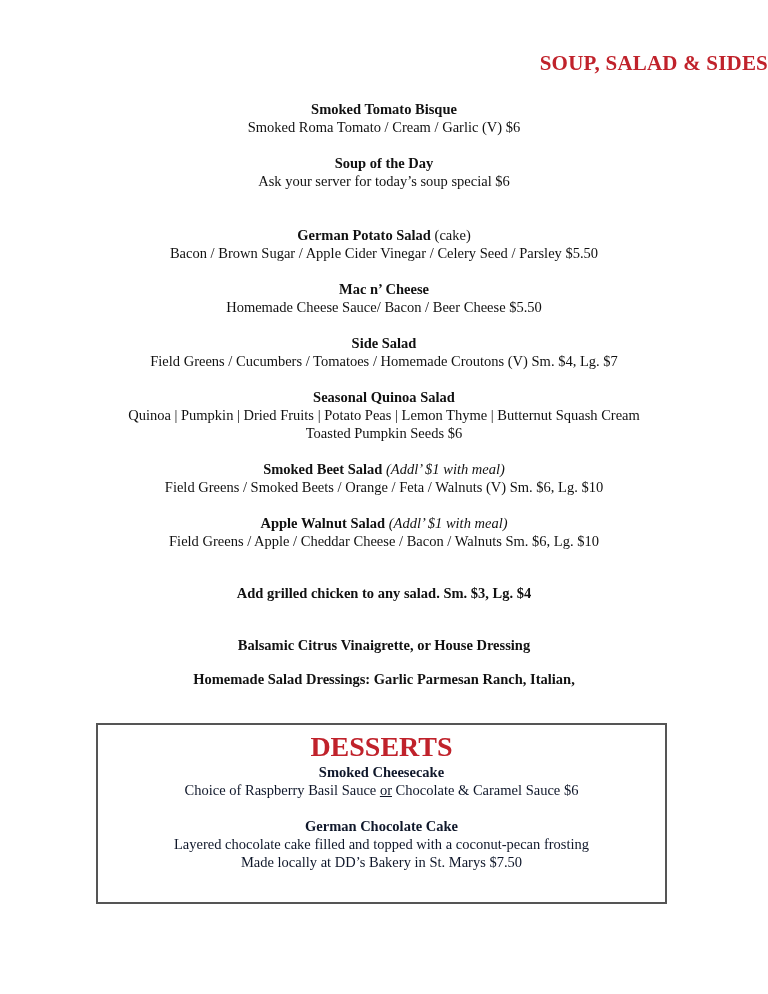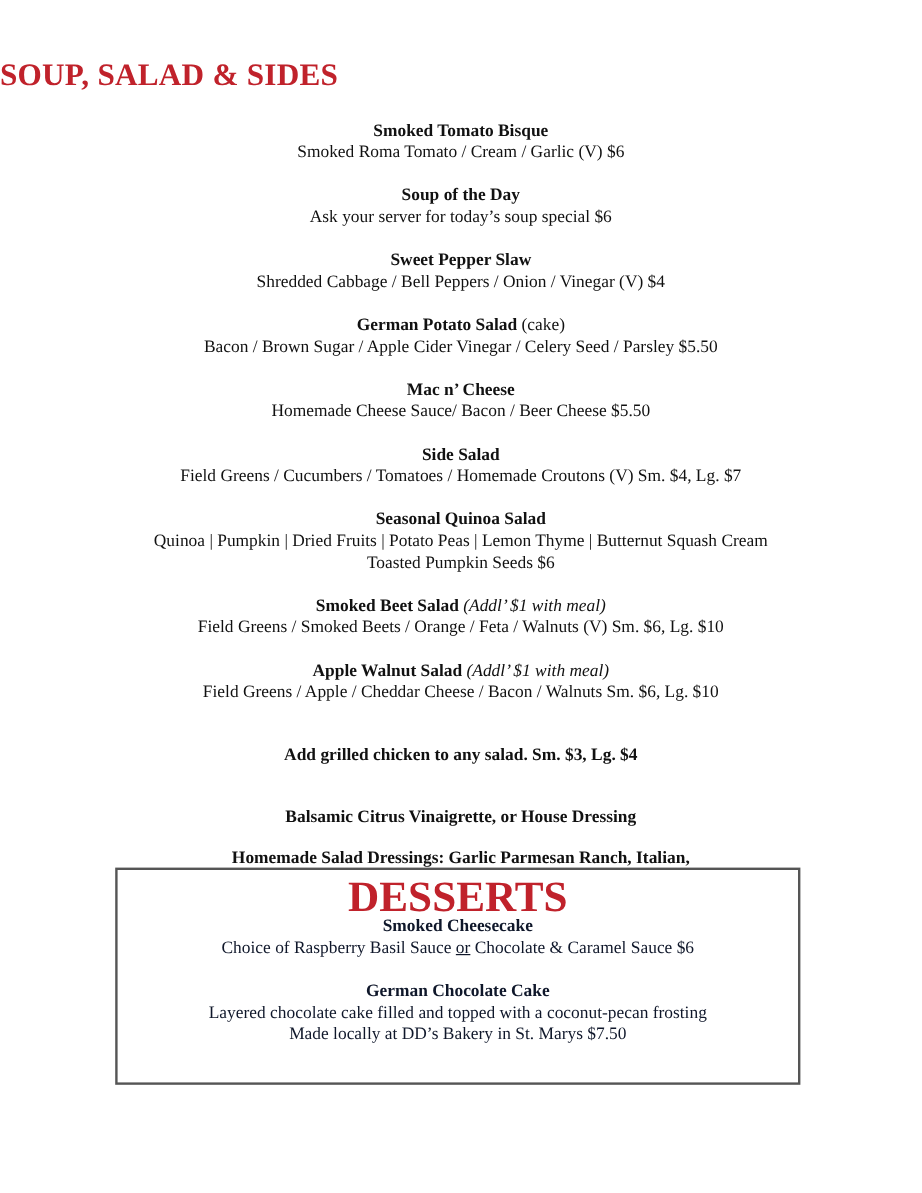--- a/index.html
+++ b/index.html
@@ -3,23 +3,23 @@
   <meta charset="utf-8">
   <style>
     html, body { margin: 0; padding: 0; background: #ffffff; }
     body {
       width: 768px; height: 994px; position: relative; overflow: hidden;
       font-family: "DejaVu Serif", "Liberation Serif", serif;
       color: #111111;
     }
     .page-title {
       position: absolute; left: 0; right: 0; top: 44px;
-      text-align: left;
+      text-align: right;
       font-family: "Liberation Serif", "DejaVu Serif", serif;
-      font-weight: bold; font-size: 26px; letter-spacing: 0.2px;
+      font-weight: bold; font-size: 21px; letter-spacing: 0.2px;
       color: #c0222b;
       line-height: 38px;
     }
     .items {
       position: absolute; left: 0; right: 0; top: 100px;
       text-align: center;
     }
     .item { margin: 0; }
     .item-name, .item-desc, .note {
       font-family: "Liberation Serif", "DejaVu Serif", serif;
@@ -35,21 +35,21 @@
     .desserts-box {
       position: absolute; left: 96px; top: 723px;
       width: 571px; height: 181px;
       border: 2px solid #555555;
       box-sizing: border-box;
       text-align: center;
       background: #ffffff;
     }
     .desserts-title {
       font-family: "Liberation Serif", "DejaVu Serif", serif;
-      font-weight: bold; font-size: 36px; line-height: 32px;
+      font-weight: bold; font-size: 28px; line-height: 32px;
       color: #c0222b;
       margin-top: 6px;
     }
     .desserts-box .item-name, .desserts-box .item-desc {
       color: #0f172a;
     }
     .underline { text-decoration: underline; }
   </style>
 </head>
 <body>
@@ -60,24 +60,20 @@
   <div class="item">
     <span class="item-name">Smoked Tomato Bisque</span>
     <span class="item-desc">Smoked Roma Tomato / Cream / Garlic (V) $6</span>
   </div>
   <div class="spacer"></div>
   <div class="item">
     <span class="item-name">Soup of the Day</span>
     <span class="item-desc">Ask your server for today’s soup special $6</span>
   </div>
   <div class="spacer"></div>
-  <div class="item">
-    <span class="item-name">Sweet Pepper Slaw</span>
-    <span class="item-desc">Shredded Cabbage / Bell Peppers / Onion / Vinegar (V) $4</span>
-  </div>
   <div class="spacer"></div>
   <div class="item">
     <span class="item-name"><span>German Potato Salad</span><span class="extra"> (cake)</span></span>
     <span class="item-desc">Bacon / Brown Sugar / Apple Cider Vinegar / Celery Seed / Parsley $5.50</span>
   </div>
   <div class="spacer"></div>
   <div class="item">
     <span class="item-name">Mac n’ Cheese</span>
     <span class="item-desc">Homemade Cheese Sauce/ Bacon / Beer Cheese $5.50</span>
   </div>

